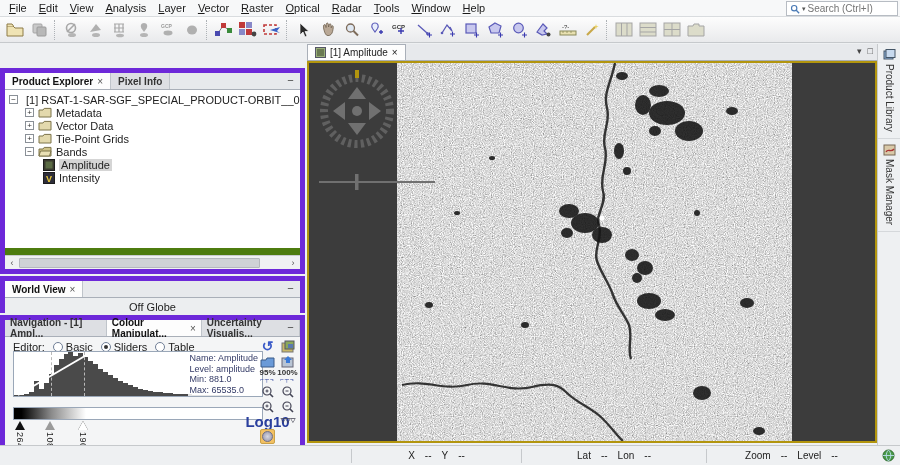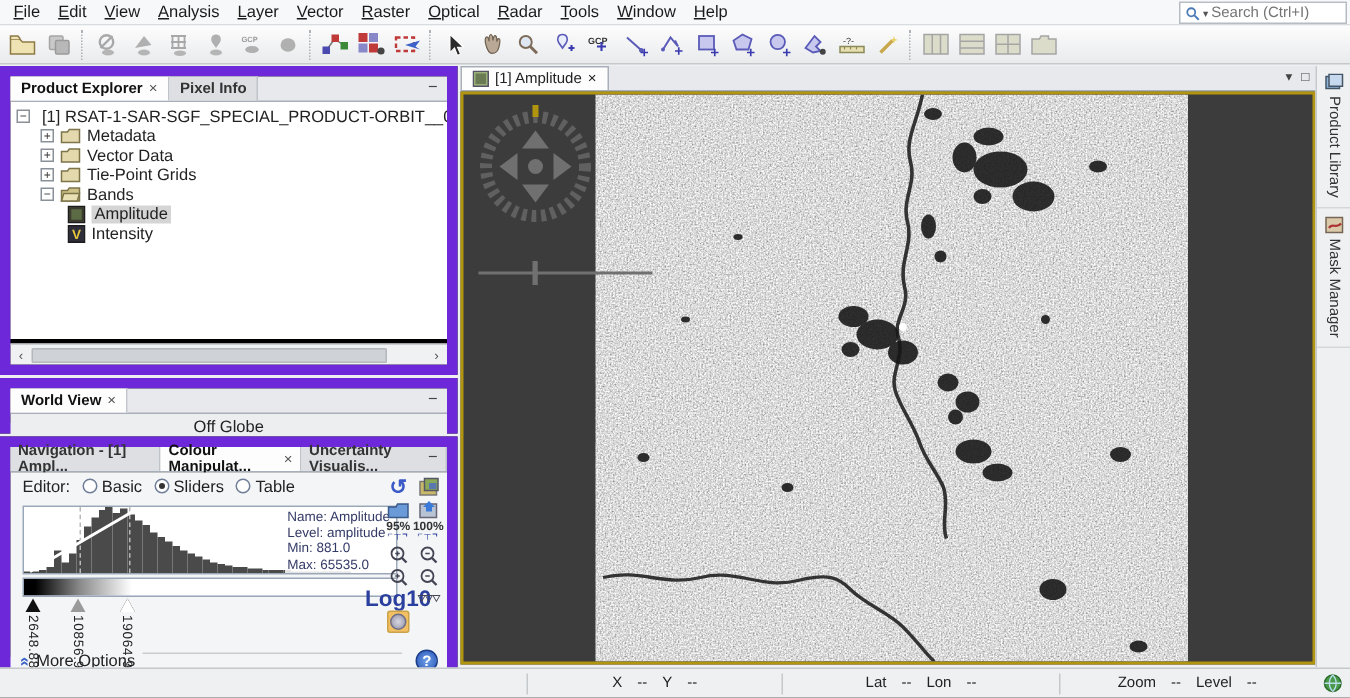--- a/index.html
+++ b/index.html
@@ -15,21 +15,21 @@
   .mag-icon { width:10px; height:10px; }
   .search-caret { font-size:7px; color:#555; }
 
   
   .toolbar { position:absolute; top:17px; left:0; width:900px; height:26px; background:linear-gradient(#fdfdfd,#e9eaec); border-bottom:1px solid #c6c9cc; display:flex; align-items:center; padding:0 4px; gap:1px; z-index:5; }
   .tbtn { width:23px; height:23px; display:flex; align-items:center; justify-content:center; border:1px solid transparent; border-radius:2px; background:transparent; }
   .tsep { width:3px; height:20px; margin:0 2px; border-left:1px dotted #aeb2b6; }
   .gcp-mini { font-size:5px; font-weight:bold; fill:#9a9a9a; }
 
   
-  .panel { position:absolute; background:#000000; border:7px solid #6d28d9; }
+  .panel { position:absolute; background:#4d7c0f; border:5px solid #6d28d9;margin-top:24px; }
   .tabrow { height:17px; background:#e7e9ec; border-bottom:1px solid #a9afb8; display:flex; align-items:stretch; position:relative; }
   .ptab { display:flex; align-items:center; gap:4px; padding:0 7px; font-size:10px; font-weight:bold; color:#333; border-right:1px solid #bfc4ca; background:#dddfe3; }
   .ptab.active { background:#fdfdfd; color:#111; }
   .ptab .x { font-weight:normal; color:#555; font-size:10px; }
   .minbtn { position:absolute; right:3px; top:1px; width:13px; height:13px; text-align:center; line-height:12px; color:#444; font-size:11px; }
 
   
   #product-explorer { left:0; top:44px; width:305px; height:206px; }
   .tree { padding:3px 0 0 4px; font-size:11px; background:#fff; height:158px; overflow:hidden; white-space:nowrap; }
   .trow { display:flex; align-items:center; gap:4px; height:13px; }
@@ -44,21 +44,21 @@
   #world-view { left:0; top:252px; width:305px; height:37px; }
   .wv-body { height:18px; background:#eceef0; display:flex; align-items:center; justify-content:center; font-size:11px; color:#222; }
 
   
   #colour-panel { left:0; top:291px; width:305px; height:154px; }
   #colour-panel .ptab { padding:0 5px; }
   .cm-body { position:relative; height:135px; background:#f4f5f6; }
   .editor-row { display:flex; align-items:center; gap:8px; padding:4px 0 2px 8px; font-size:11px; }
   .radio { width:10px; height:10px; border:1px solid #6f7e96; border-radius:50%; background:#fff; display:inline-block; position:relative; vertical-align:-1px; margin-right:3px; }
   .radio.checked::after { content:""; position:absolute; left:2px; top:2px; width:4px; height:4px; border-radius:50%; background:#333; }
-  .hist-wrap { position:absolute; left:8px; top:22px; width:250px; height:46px; border:1px solid #9aa7b8; background:#fff; overflow:hidden; }
+  .hist-wrap { position:absolute; left:8px; top:14px; width:250px; height:46px; border:1px solid #9aa7b8; background:#fff; overflow:hidden; }
   #hist-bars { position:absolute; inset:0; display:flex; align-items:flex-end; }
   .hbar { flex:1; background:#4a4a4a; }
   .hist-dash { position:absolute; top:0; bottom:0; border-left:1px dashed #b9b9b9; }
   .hist-stats { position:absolute; right:3px; top:1px; text-align:left; font-size:9px; line-height:10.5px; color:#333a66; background:rgba(255,255,255,0.85); padding:0 1px; }
   .hist-warning { color:#c22222; }
   .grad-bar { position:absolute; left:8px; top:70px; width:250px; height:13px; border:1px solid #9aa7b8; background:linear-gradient(to right,#000 0%,#000 3%,#8a8a8a 15%,#fff 29%,#fff 100%); }
   .tri { position:absolute; top:84px; width:0; height:0; border-left:5px solid transparent; border-right:5px solid transparent; }
   .tri-black { border-bottom:9px solid #111; }
   .tri-gray { border-bottom:9px solid #9a9a9a; }
   .tri-white { border-bottom:9px solid #fff; filter:drop-shadow(0 0 0.5px #000); }

